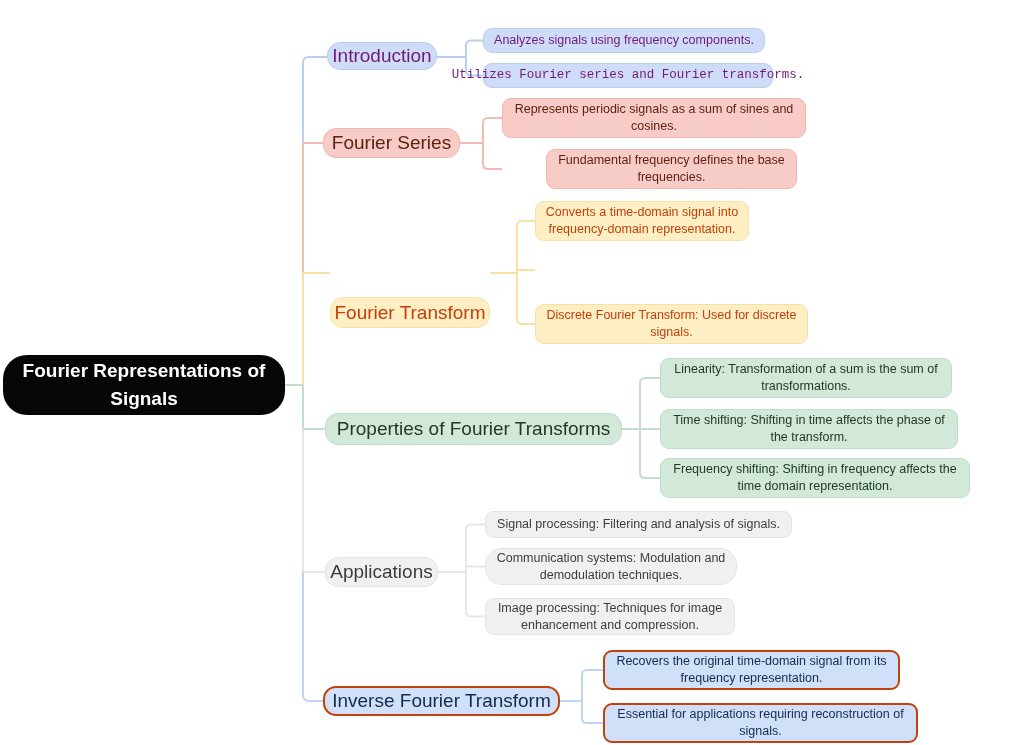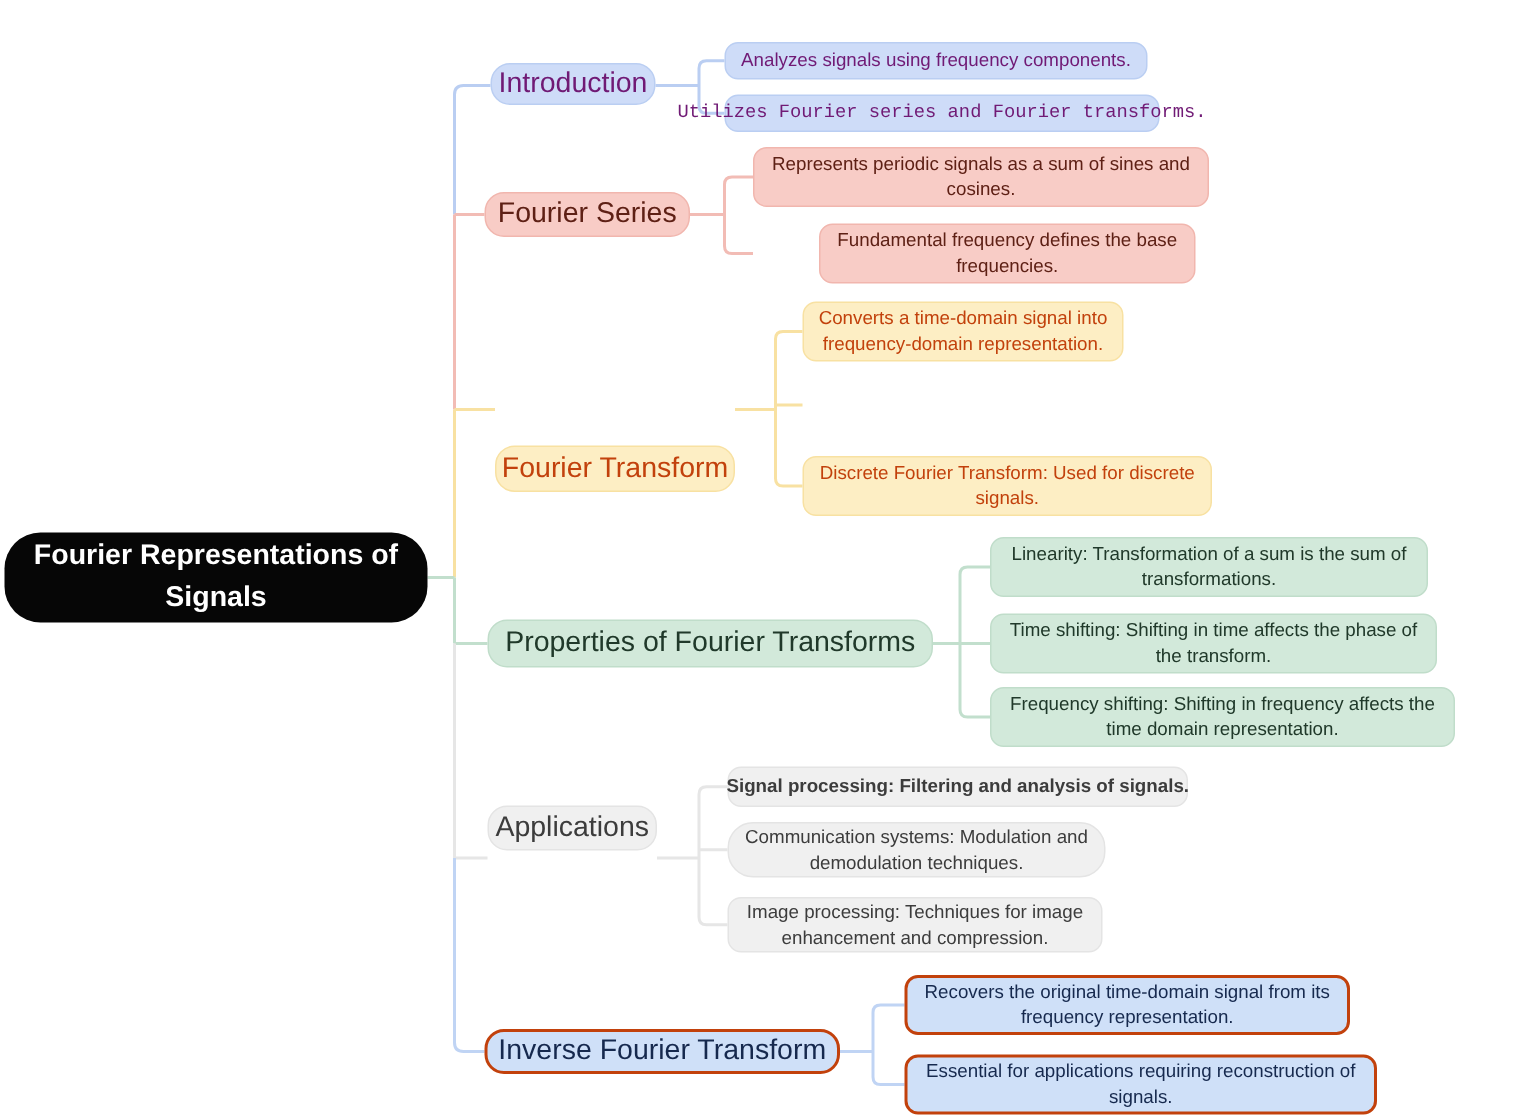--- a/index.html
+++ b/index.html
@@ -119,24 +119,24 @@
   <div class="node leaf c-green" style="left:660px; top:358px; width:292px; height:40px;">
     <span>Linearity: Transformation of a sum is the sum of transformations.</span>
   </div>
   <div class="node leaf c-green" style="left:660px; top:409px; width:298px; height:40px;">
     <span>Time shifting: Shifting in time affects the phase of the transform.</span>
   </div>
   <div class="node leaf c-green" style="left:660px; top:458px; width:310px; height:40px;">
     <span>Frequency shifting: Shifting in frequency affects the time domain representation.</span>
   </div>
 
-  <div class="node branch c-gray" style="left:325px; top:537px; width:113px; height:30px;text-align:right;">
+  <div class="node branch c-gray" style="left:325px; top:557px; width:113px; height:30px;text-align:right;">
     <span>Applications</span>
   </div>
-  <div class="node leaf nowrap c-gray" style="left:485px; top:511px; width:307px; height:27px;font-weight:bold;">
+  <div class="node leaf nowrap c-gray" style="left:485px; top:511px; width:307px; height:27px;">
     <span>Signal processing: Filtering and analysis of signals.</span>
   </div>
   <div class="node leaf c-gray" style="left:485px; top:548px; width:252px; height:37px;border-radius:17px;">
     <span>Communication systems: Modulation and demodulation techniques.</span>
   </div>
   <div class="node leaf c-gray" style="left:485px; top:598px; width:250px; height:37px;">
     <span>Image processing: Techniques for image enhancement and compression.</span>
   </div>
 
   <div class="node branch c-blue2" style="left:323px; top:686px; width:237px; height:30px;">

